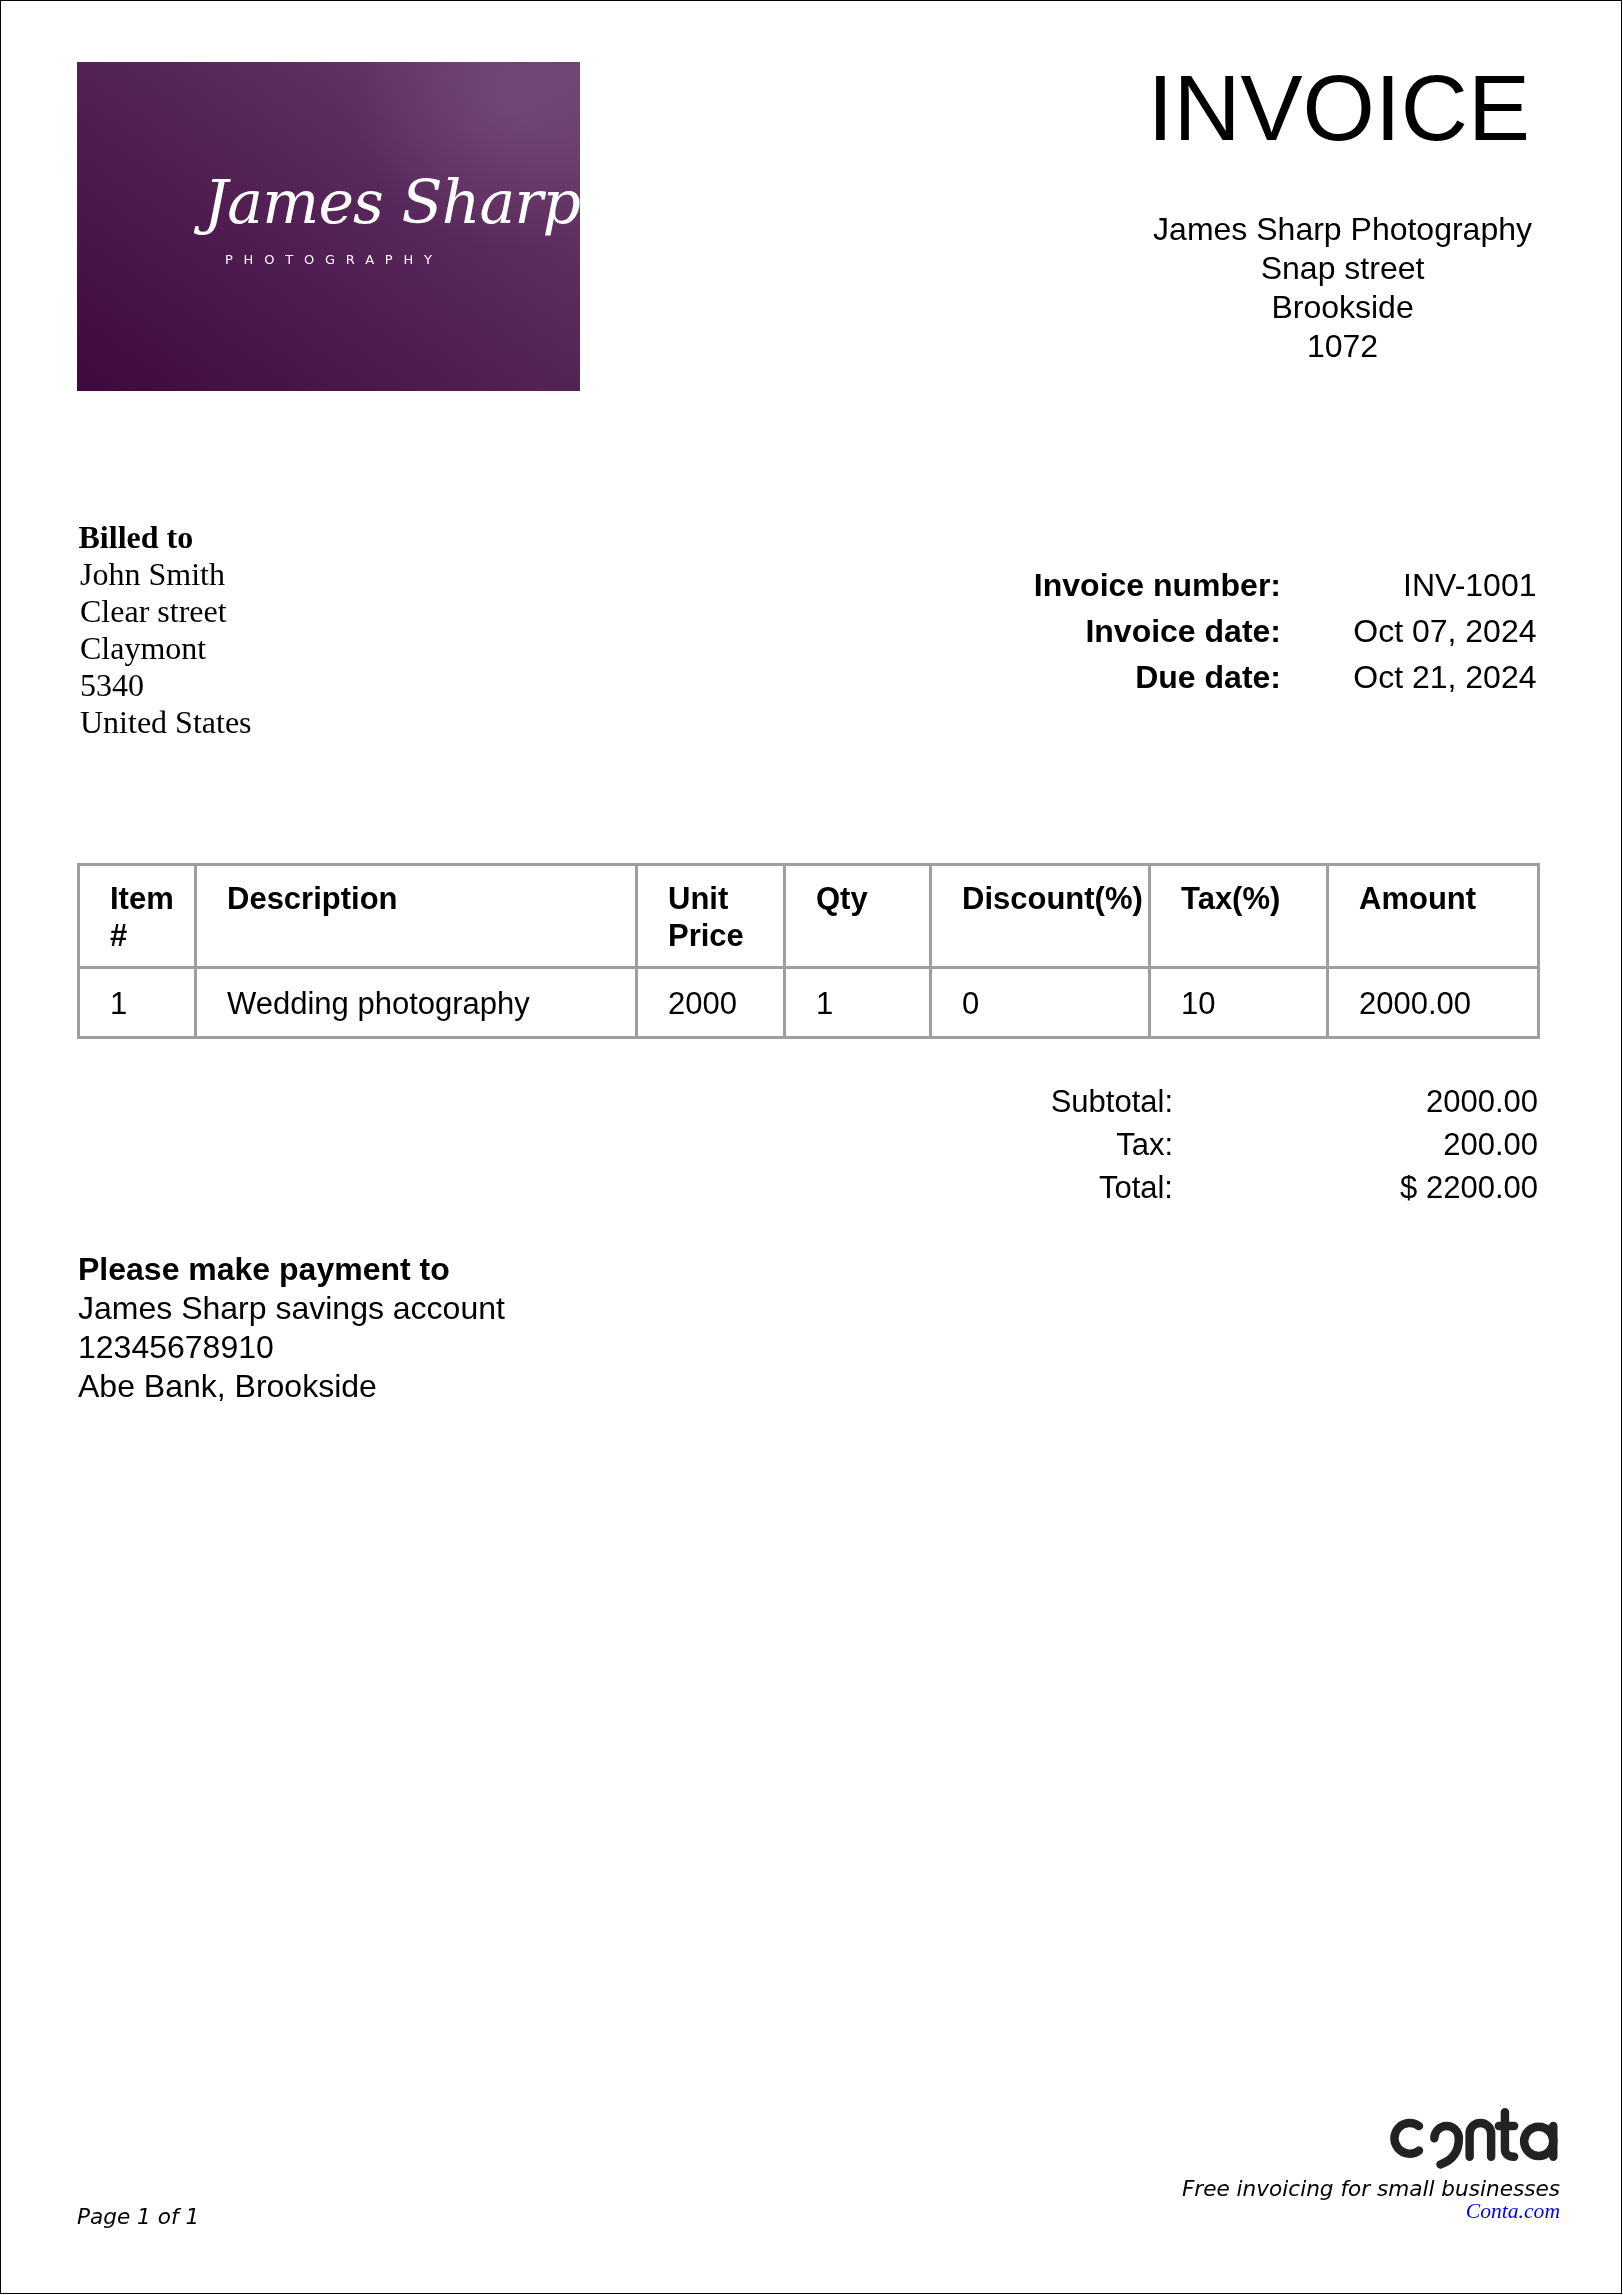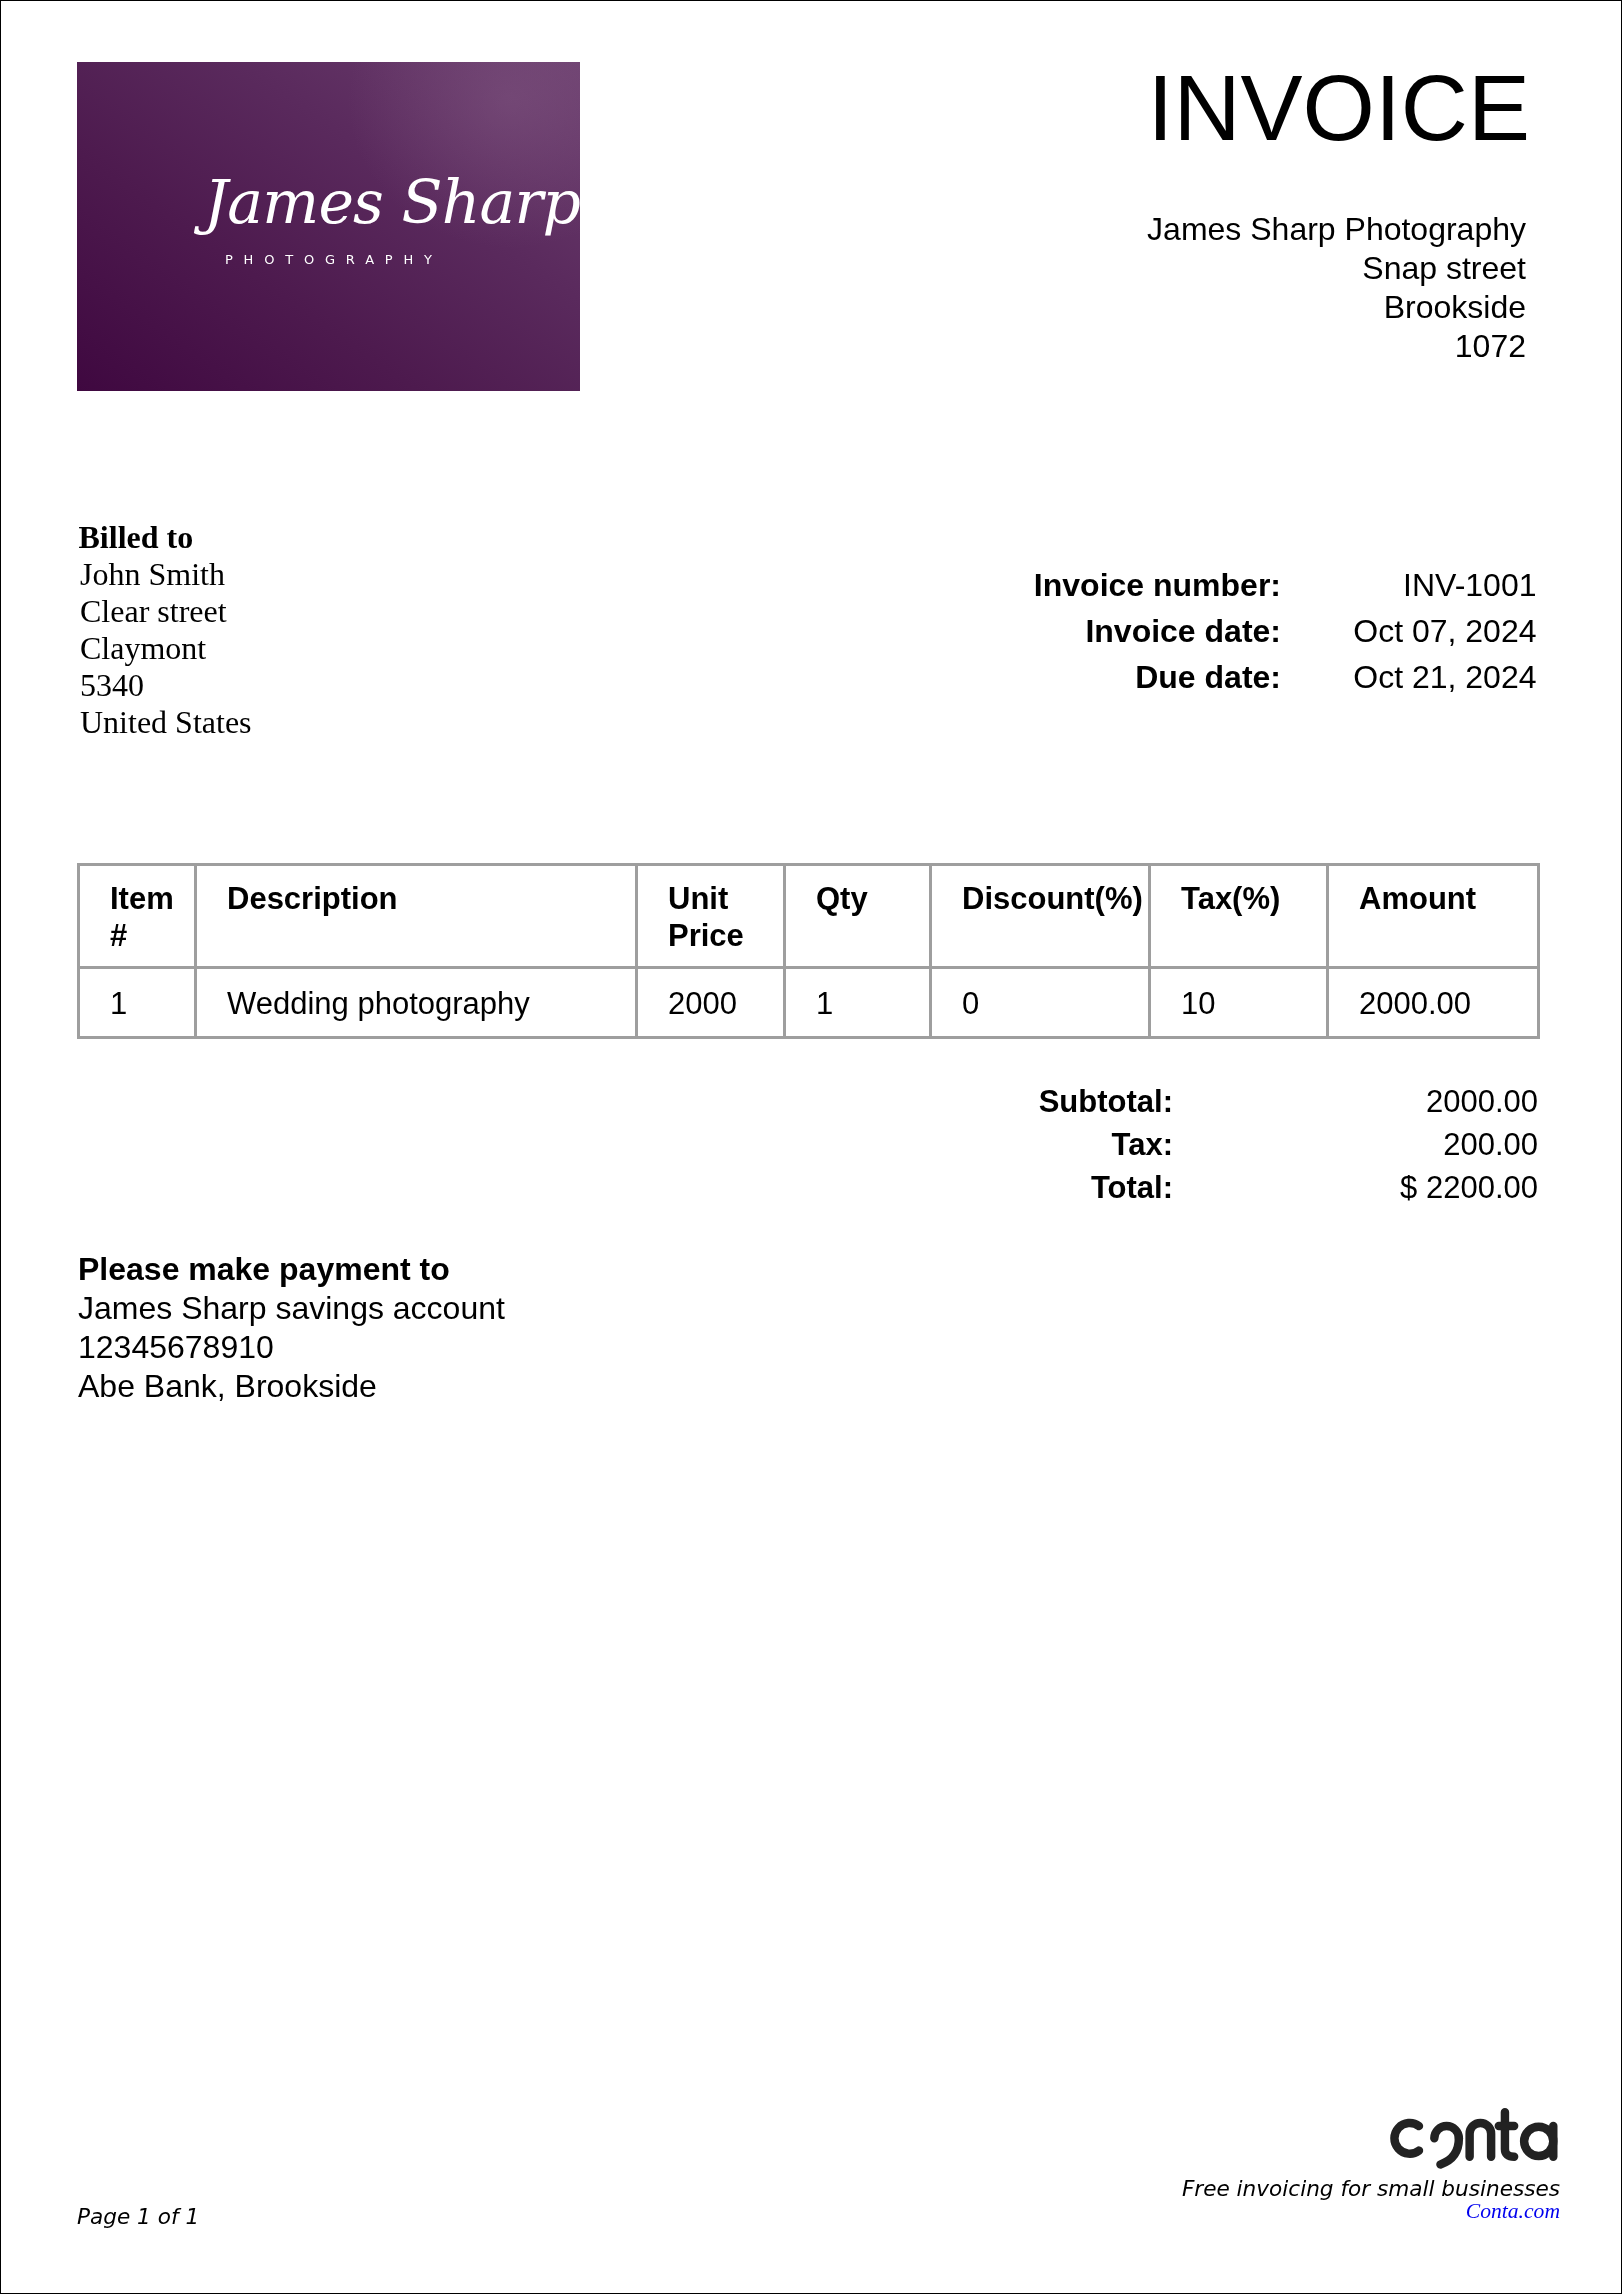--- a/index.html
+++ b/index.html
@@ -8,34 +8,34 @@
   .abs { position: absolute; }
   .logo { left: 77px; top: 62px; width: 503px; height: 329px;
     background: linear-gradient(35deg, #3f0840 0%, #4d1a4e 35%, #5a2a5d 65%, #6c3f6f 100%); overflow: hidden; }
   .logo-glow { position: absolute; right: -93px; top: -108px; width: 325px; height: 294px; border-radius: 50%;
     background: radial-gradient(closest-side, rgba(140,100,140,0.35), rgba(140,100,140,0)); }
   .logo-script { position: absolute; left: 0; right: 0; top: 105px; text-align: right; color: #fff;
     font-family: "DejaVu Serif", serif; font-style: italic; font-size: 60px; line-height: 70px; letter-spacing: -0.8px; }
   .logo-sub { position: absolute; left: 0; right: 0; top: 190px; text-align: center; color: #fff;
     font-family: "DejaVu Sans", sans-serif; font-size: 13px; letter-spacing: 10.8px; padding-left: 10.8px; }
   .title { right: 93px; top: 54px; font-size: 93px; line-height: 108px; font-family: "Liberation Sans", sans-serif; }
-  .from { right: 97px; top: 210px; text-align: right; font-size: 32px; line-height: 39px; }
+  .from { right: 91px; top: 210px; text-align: center; font-size: 32px; line-height: 39px; }
   .billed { left: 80px; top: 519px; font-size: 32px; line-height: 37px; font-family: Liberation Serif, serif; }
   .billed .h { font-weight: bold; margin-left: -1.5px; }
   .meta { left: 997px; top: 566px; width: 541px; }
   .meta-row { position: relative; height: 46px; font-size: 32px; line-height: 39px; }
   .meta-label { position: absolute; right: 257px; font-weight: bold; white-space: nowrap; text-align: center; }
   .meta-value { position: absolute; right: 1.5px; white-space: nowrap; }
   table.items { position: absolute; left: 77px; top: 863px; width: 1460px; border-collapse: collapse; table-layout: fixed; font-size: 31px; }
   table.items th, table.items td { border: 3.1px solid #9e9e9e; text-align: left; vertical-align: top; padding: 0 30px; }
   table.items th { height: 103px; line-height: 37px; padding-top: 14px; padding-bottom: 0; font-weight: bold; box-sizing: border-box; }
   table.items td { height: 70px; line-height: 37px; padding-top: 15.5px; box-sizing: border-box; }
   .totals { left: 997px; top: 1082px; width: 541px; }
   .tot-row { position: relative; height: 43px; font-size: 31px; line-height: 39px; }
-  .tot-label { position: absolute; right: 365px; font-weight: bold; }
+  .tot-label { position: absolute; right: 365px; font-weight: normal; }
   .tot-value { position: absolute; right: 0; }
   .pay { left: 78px; top: 1250px; font-size: 32px; line-height: 39px; }
   .pay .h { font-weight: bold; }
   .conta-logo { right: 62px; top: 2103px; }
   .tagline { right: 63px; top: 2177px; font-family: "DejaVu Sans", sans-serif; font-style: italic; font-size: 21.6px; line-height: 23px; text-align: right; }
   .tagline .link { color: #0000ee; font-family: Liberation Serif, serif; }
   .pagenum { left: 77px; top: 2204px; font-family: "DejaVu Sans", sans-serif; font-style: italic; font-size: 21.6px; line-height: 26px; }
 </style>
 </head>
 <body>

